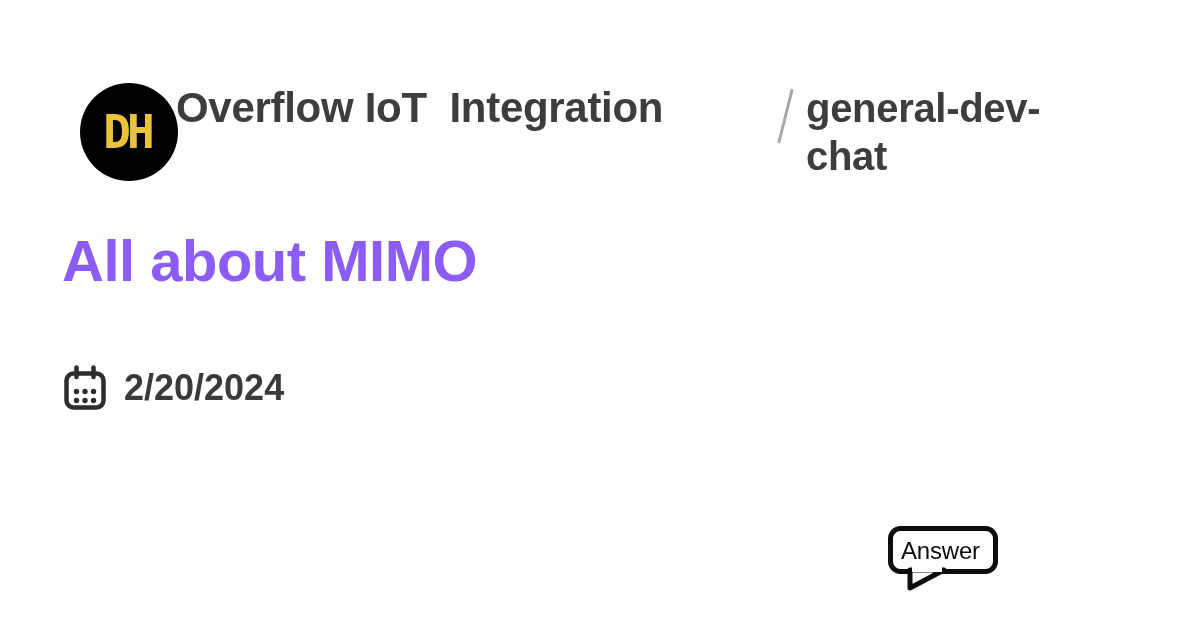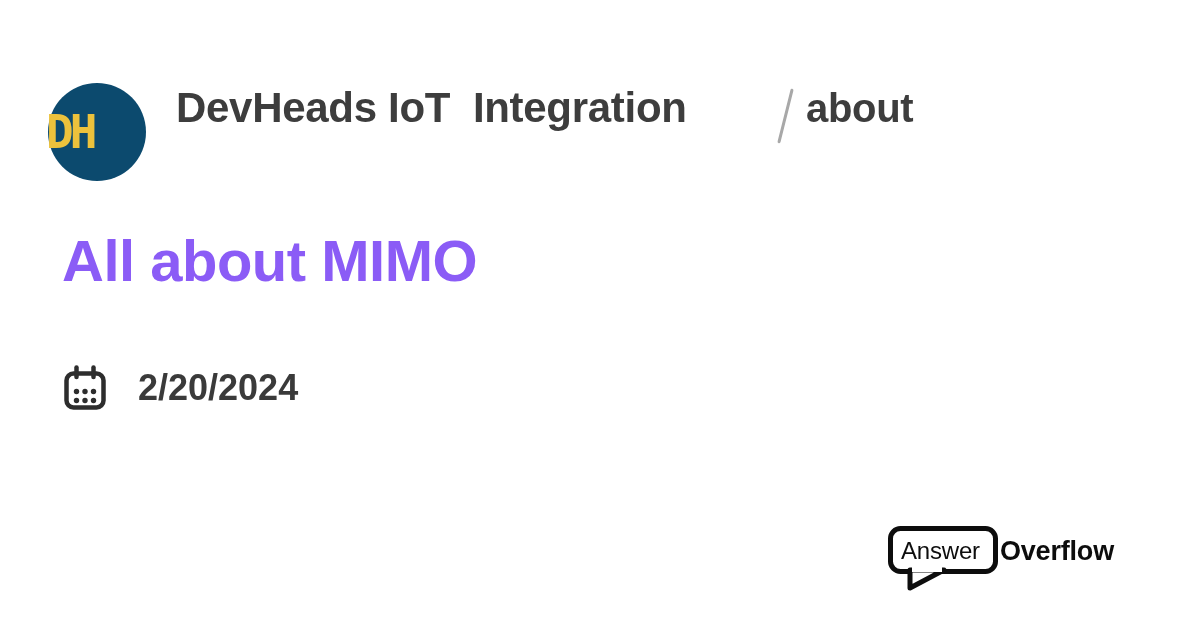--- a/index.html
+++ b/index.html
@@ -14,28 +14,29 @@
   .card {
     position: relative;
     width: 1200px;
     height: 630px;
     background: #ffffff;
   }
 
   
   .avatar {
     position: absolute;
-    left: 48px;
+    left: 80px;
     top: 83px;
     width: 98px;
     height: 98px;
     border-radius: 50%;
-    background: #0c4a6e;
+    background: #000000;
     display: flex;
     align-items: center;
+    justify-content: center;
   }
   .avatar-monogram {
     color: #ecc23c;
     font-family: "DejaVu Sans Mono", monospace;
     font-weight: 700;
     font-size: 46px;
     letter-spacing: -4px;
     transform: translateX(-2px);
   }
   .server-name {
@@ -91,21 +92,21 @@
   
   .date-row {
     position: absolute;
     left: 62px;
     top: 364px;
     display: flex;
     align-items: center;
   }
   .calendar-icon { width: 46px; height: 48px; flex: 0 0 auto; }
   .date-text {
-    margin-left: 30px;
+    margin-left: 16px;
     font-size: 36px;
     font-weight: 600;
     color: #3a3a3a;
   }
 
   
   .ao-logo {
     position: absolute;
     left: 888px;
     top: 524px;
@@ -137,26 +138,27 @@
 </head>
 <body>
 
 <div class="card">
 
   <div class="avatar">
     <span class="avatar-monogram">DH</span>
   </div>
 
   <div class="server-name">
-    <span>DevHeads IoT  Integration</span>
+    <span>Overflow IoT  Integration</span>
   </div>
 
   <div class="channel-slash"></div>
   <div class="channel-name">
-    <span>about</span>
+    <span>general-dev-</span>
+    <span>chat</span>
   </div>
 
   <div class="thread-title">All about MIMO</div>
 
   <div class="date-row">
     <svg class="calendar-icon" viewBox="0 0 46 48" fill="none" xmlns="http://www.w3.org/2000/svg">
       <rect x="4.5" y="9.5" width="37" height="34" rx="7" stroke="#2d2d2d" stroke-width="4.5"></rect>
       <line x1="14.5" y1="3.5" x2="14.5" y2="13" stroke="#2d2d2d" stroke-width="4.5" stroke-linecap="round"></line>
       <line x1="31.5" y1="3.5" x2="31.5" y2="13" stroke="#2d2d2d" stroke-width="4.5" stroke-linecap="round"></line>
       <circle cx="14.5" cy="27.5" r="2.7" fill="#2d2d2d"></circle>
@@ -169,16 +171,15 @@
     <span class="date-text">2/20/2024</span>
   </div>
 
   <div class="ao-logo">
     <svg class="ao-bubble" viewBox="0 0 120 70" fill="none" xmlns="http://www.w3.org/2000/svg">
       <rect x="2.5" y="4.5" width="105" height="43" rx="10" stroke="#0d0d0d" stroke-width="5"></rect>
       <path d="M22 46 L22 64 L56 46 Z" fill="#ffffff" stroke="#0d0d0d" stroke-width="5" stroke-linejoin="round"></path>
       <rect x="24" y="43" width="30" height="5" fill="#ffffff"></rect>
     </svg>
     <span class="ao-answer">Answer</span>
-    <span class="ao-overflow">Overflow</span>
   </div>
 
 </div>
 
 </body></html>

